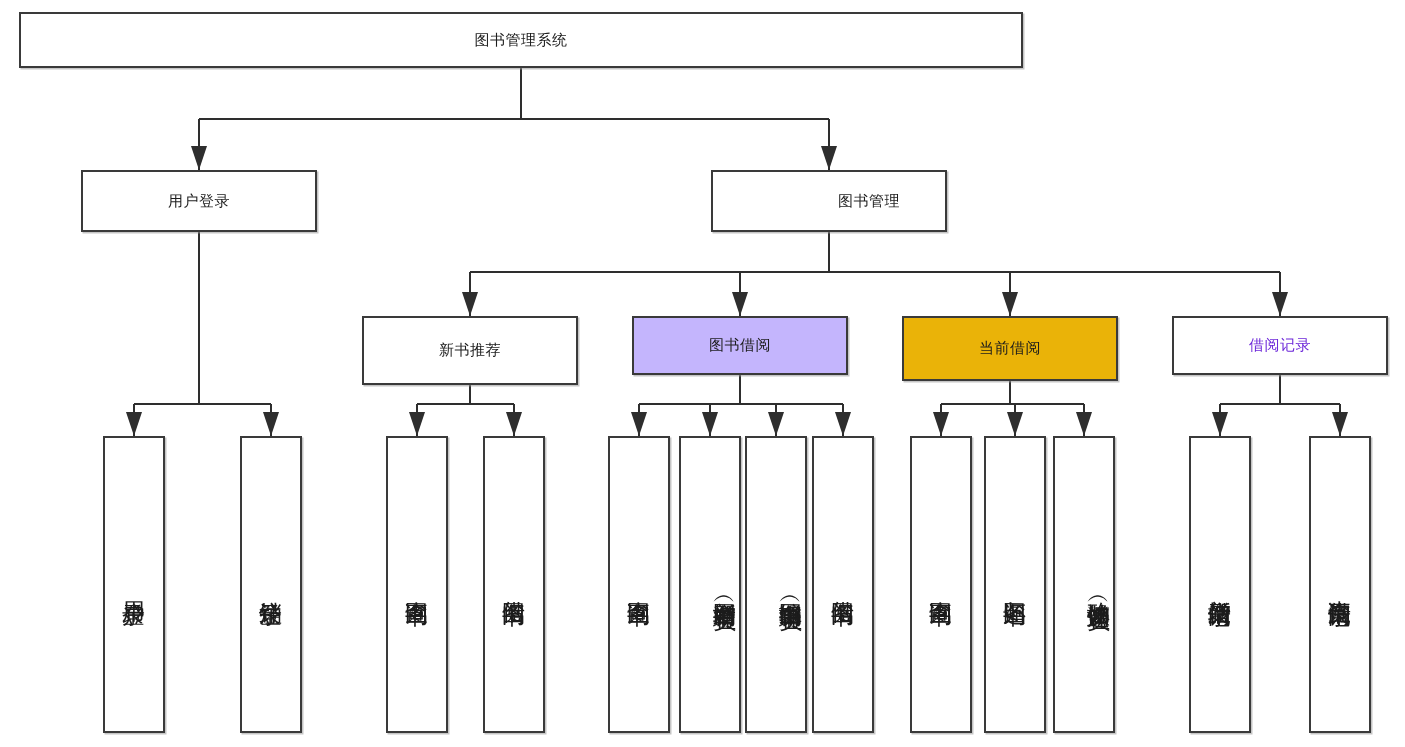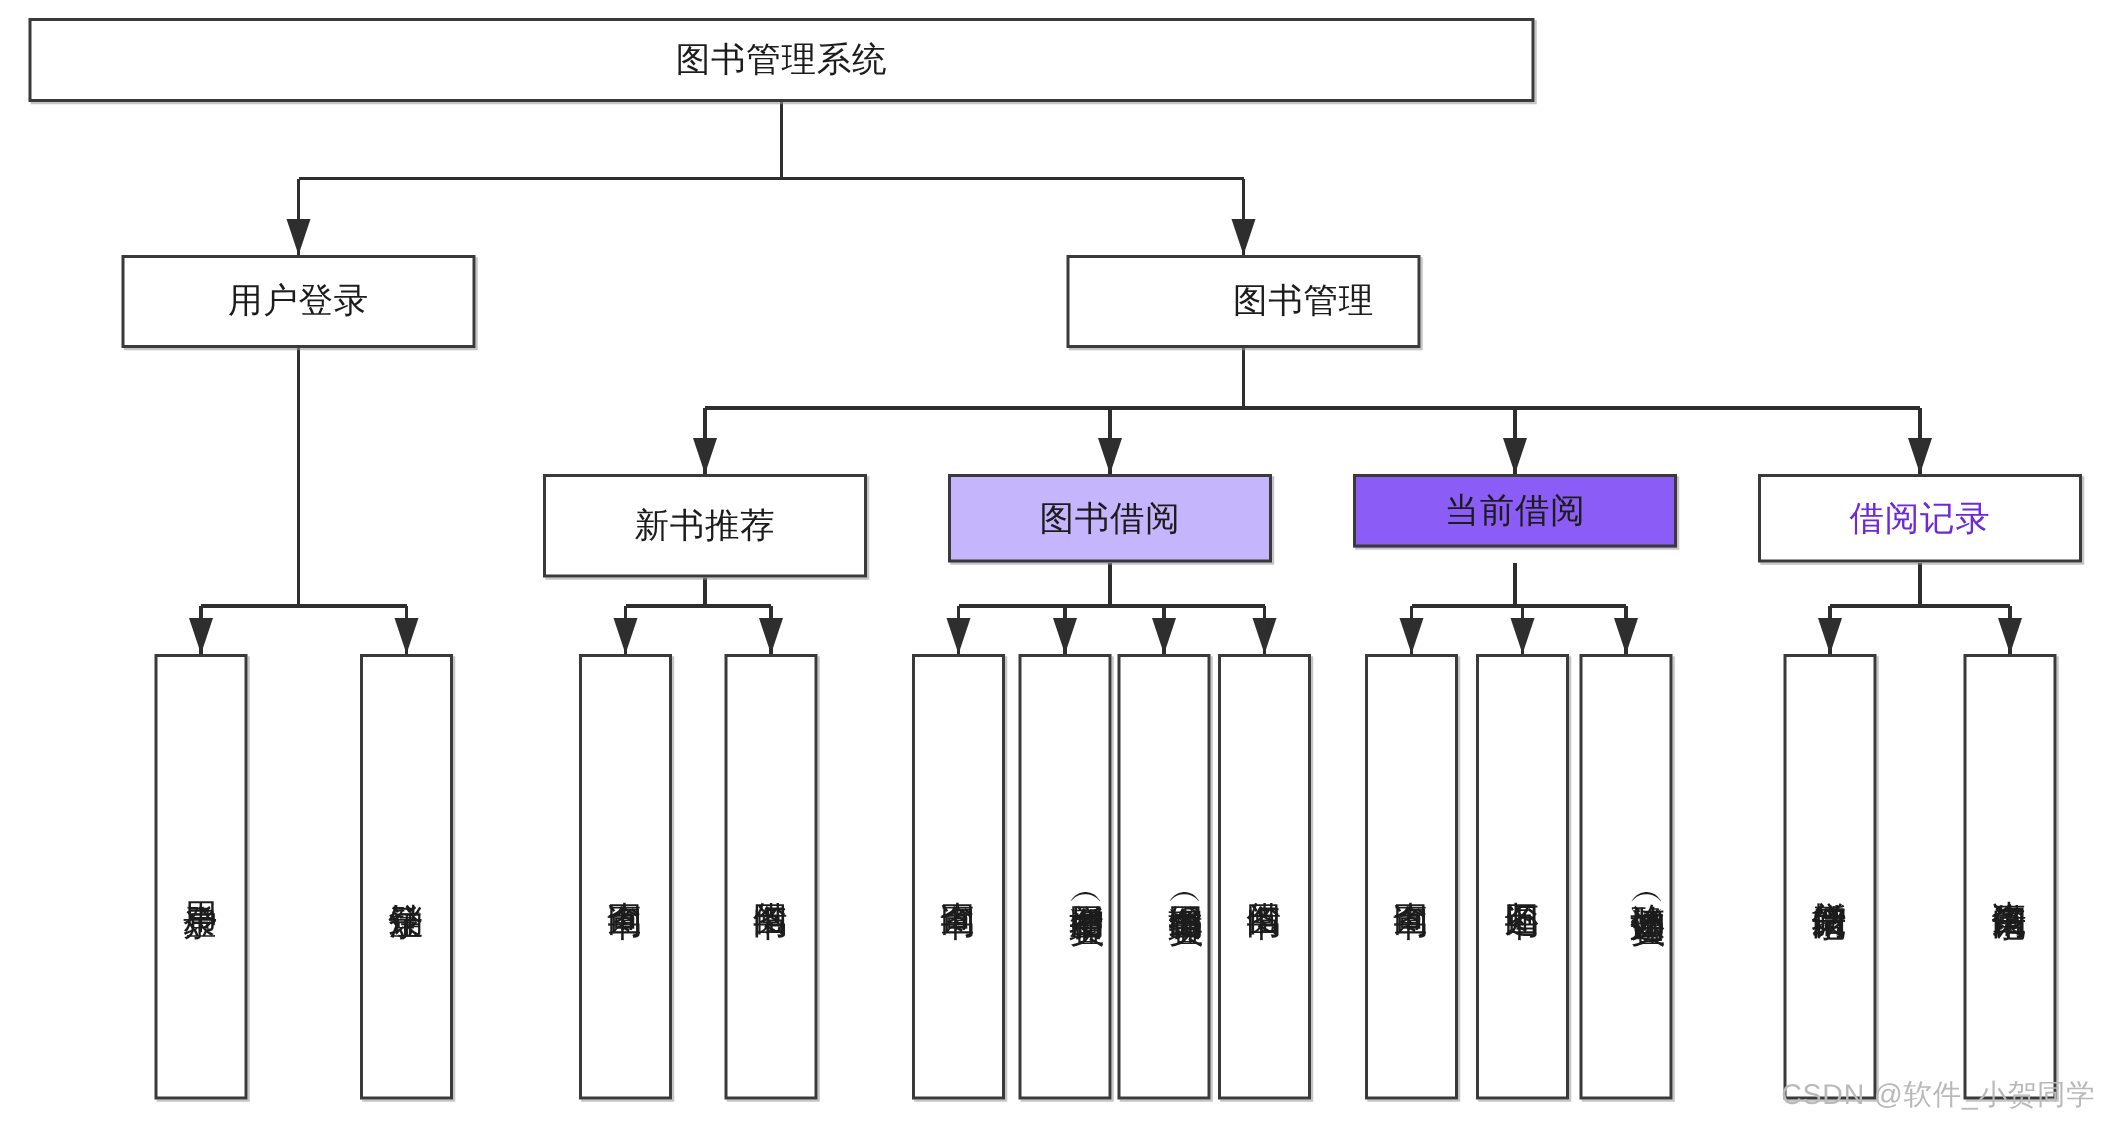--- a/index.html
+++ b/index.html
@@ -29,21 +29,21 @@
     border: 2px solid #3a3a3a;
     box-shadow: 1.5px 1.5px 0 0 rgba(150,150,150,0.55);
   }
   .node-label-h {
     position: absolute;
     left: 0; top: 0;
     width: 100%; height: 100%;
     display: flex;
     align-items: center;
     justify-content: center;
-    font-size: 23px;
+    font-size: 15px;
     line-height: 1.1;
     color: #1c1c1c;
     letter-spacing: 0.5px;
     white-space: nowrap;
     user-select: none;
     text-align: center;
   }
   .node-label-v {
     position: absolute;
     left: 0; top: 0;
@@ -149,21 +149,21 @@
       </div>
       <div class="node-box" style="left: 711px; top: 170px; width: 236px; height: 62px; border-color: rgb(58, 58, 58); background: rgb(255, 255, 255);">
         <div class="node-label-h" style="color: rgb(28, 28, 28); padding-left: 40px;">图书管理</div>
       </div>
       <div class="node-box" style="left: 362px; top: 316px; width: 216px; height: 69px; border-color: rgb(58, 58, 58); background: rgb(255, 255, 255);">
         <div class="node-label-h" style="color: rgb(28, 28, 28);">新书推荐</div>
       </div>
       <div class="node-box" style="left: 632px; top: 316px; width: 216px; height: 59px; border-color: rgb(58, 58, 58); background: #c4b5fd;">
         <div class="node-label-h" style="color: rgb(28, 28, 28);">图书借阅</div>
       </div>
-      <div class="node-box" style="left: 902px; top: 316px; width: 216px; height: 49px; border-color: rgb(58, 58, 58); background: #8b5cf6;">
+      <div class="node-box" style="left: 902px; top: 316px; width: 216px; height: 65px; border-color: rgb(58, 58, 58); background: #eab308;">
         <div class="node-label-h" style="color: rgb(28, 28, 28);">当前借阅</div>
       </div>
       <div class="node-box" style="left: 1172px; top: 316px; width: 216px; height: 59px; border-color: rgb(58, 58, 58); background: rgb(255, 255, 255);">
         <div class="node-label-h" style="color: #6d28d9;">借阅记录</div>
       </div>
       <div class="node-box" style="left: 103px; top: 436px; width: 62px; height: 297px; border-color: rgb(58, 58, 58); background: rgb(255, 255, 255);">
         <div class="node-label-v" style="color: rgb(28, 28, 28);">用户登录</div>
       </div>
       <div class="node-box" style="left: 240px; top: 436px; width: 62px; height: 297px; border-color: rgb(58, 58, 58); background: rgb(255, 255, 255);">
         <div class="node-label-v" style="color: rgb(28, 28, 28);">注销登录</div>
@@ -195,14 +195,13 @@
       <div class="node-box" style="left: 1053px; top: 436px; width: 62px; height: 297px; border-color: rgb(58, 58, 58); background: rgb(255, 255, 255);">
         <div class="node-label-v tall" style="color: rgb(28, 28, 28);">确认归还（管理员）</div>
       </div>
       <div class="node-box" style="left: 1189px; top: 436px; width: 62px; height: 297px; border-color: rgb(58, 58, 58); background: rgb(255, 255, 255);">
         <div class="node-label-v" style="color: rgb(28, 28, 28);">新增借阅记录</div>
       </div>
       <div class="node-box" style="left: 1309px; top: 436px; width: 62px; height: 297px; border-color: rgb(58, 58, 58); background: rgb(255, 255, 255);">
         <div class="node-label-v" style="color: rgb(28, 28, 28);">查询借阅记录</div>
       </div>
     </div>
-  <div id="watermark">CSDN @软件_小贺同学</div>
 </div>
 
 </body></html>

